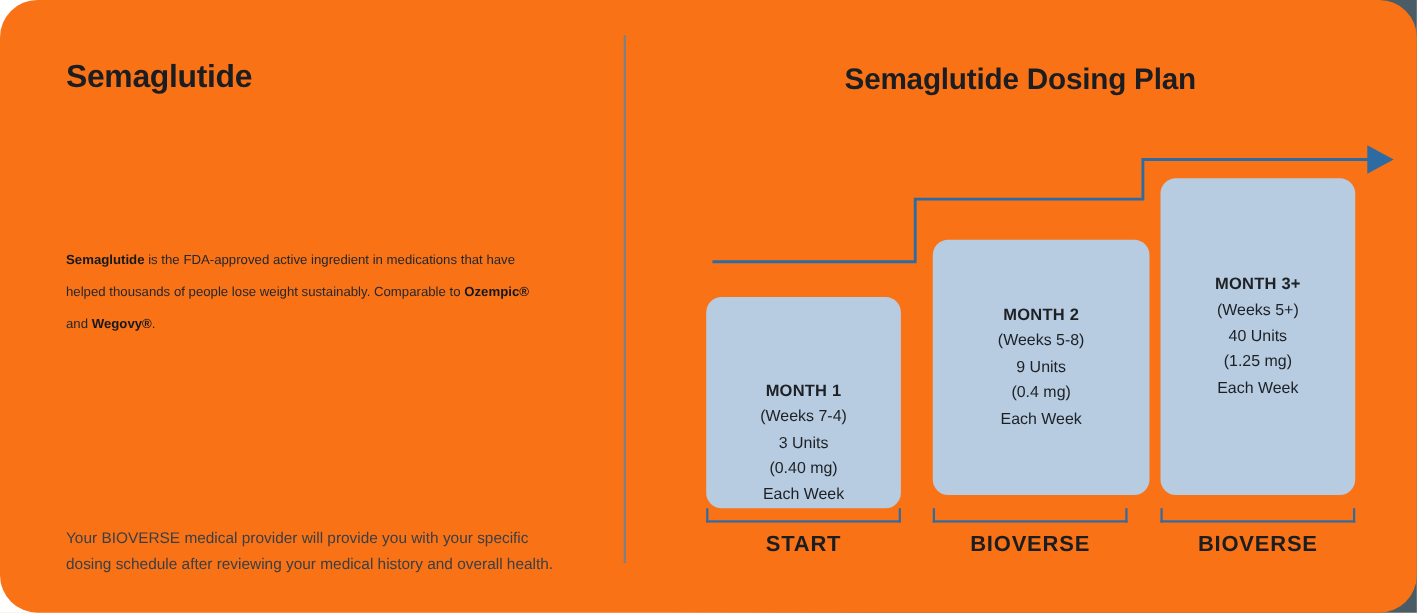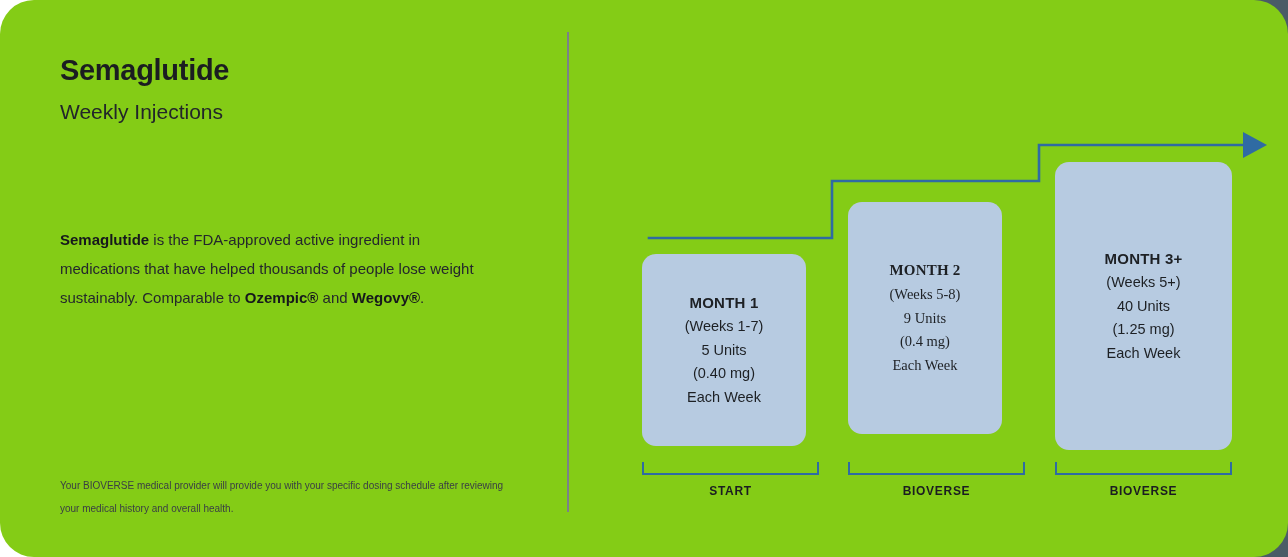--- a/index.html
+++ b/index.html
@@ -18,21 +18,21 @@
     position: absolute;
     left: 0; top: 0;
     width: 1288px; height: 557px;
     background: linear-gradient(90deg, #ffffff 0%, #ffffff 47%, #4a5c66 62%, #4a5c66 100%);
   }
   #card {
     position: absolute;
     left: 0; top: 0;
     width: 1288px;
     height: 557px;
-    background: #84cc16;
+    background: #f97316;
     border-radius: 34px;
     overflow: hidden;
   }
 
   
   #left-panel {
     position: absolute;
     left: 0; top: 0;
     width: 567px;
     height: 557px;
@@ -49,31 +49,31 @@
     position: absolute;
     left: 60px; top: 100px;
     font-size: 21px;
     font-weight: normal;
     color: #22252a;
   }
   #drug-description {
     position: absolute;
     left: 60px; top: 210px;
     width: 425px;
-    font-size: 15px;
+    font-size: 12px;
     line-height: 29px;
     color: #24272c;
   }
   #drug-description b { font-weight: bold; color: #16181c; }
 
   #disclaimer {
     position: absolute;
     left: 60px; top: 464px;
     width: 460px;
-    font-size: 10px;
+    font-size: 14px;
     line-height: 23px;
     color: #3a3e45;
   }
 
   #panel-divider {
     position: absolute;
     left: 567px;
     top: 32px;
     width: 2px;
     height: 480px;
@@ -137,66 +137,66 @@
     position: absolute;
     box-sizing: border-box;
     border-left: 2px solid #2f6ba3;
     border-right: 2px solid #2f6ba3;
     border-bottom: 2px solid #2f6ba3;
     height: 13px;
   }
   .stage-label {
     position: absolute;
     text-align: center;
-    font-size: 12px;
+    font-size: 20px;
     font-weight: bold;
     letter-spacing: 0.7px;
     color: #1b1d21;
   }
 </style>
 </head>
 <body>
 
 <div id="page-backdrop"></div>
 
 <div id="card">
 
   <div id="left-panel">
 
     <div id="drug-title">Semaglutide</div>
-    <div id="drug-subtitle">Weekly Injections</div>
 
     <p id="drug-description"><b>Semaglutide</b><span> is the FDA-approved active ingredient in medications that have helped thousands of people lose weight sustainably. Comparable to </span><b>Ozempic®</b><span> and </span><b>Wegovy®</b><span>.</span></p>
 
     <p id="disclaimer">Your BIOVERSE medical provider will provide you with your specific dosing schedule after reviewing your medical history and overall health.</p>
   </div>
 
   <div id="panel-divider"></div>
 
   <div id="right-panel">
 
+    <div id="chart-title">Semaglutide Dosing Plan</div>
 
     <div id="chart-area">
 
       <svg id="step-arrow-svg" viewBox="0 0 721 557" xmlns="http://www.w3.org/2000/svg">
         <polyline points="82,238 265,238 265,181 472,181 472,145 682,145" fill="none" stroke="#2f6ba3" stroke-width="2.6" stroke-linecap="square" stroke-linejoin="miter"></polyline>
         <polygon points="676,132 700,145 676,158" fill="#2f6ba3"></polygon>
       </svg>
 
-      <div class="bar" style="left:75px; top:254px; width:164px; height:192px;">
+      <div class="bar" style="left:75px; top:270px; width:177px; height:192px;align-items:flex-end;">
         <div class="bar-text">
           <span class="bar-heading">MONTH 1</span>
-          <span>(Weeks 1-7)</span><br>
-          <span>5 Units</span><br>
+          <span>(Weeks 7-4)</span><br>
+          <span>3 Units</span><br>
           <span>(0.40 mg)</span><br>
           <span>Each Week</span>
         </div>
       </div>
 
-      <div class="bar" style="left:281px; top:202px; width:154px; height:232px;font-family:Liberation Serif, serif;">
+      <div class="bar" style="left:281px; top:218px; width:197px; height:232px;">
         <div class="bar-text">
           <span class="bar-heading">MONTH 2</span>
           <span>(Weeks 5-8)</span><br>
           <span>9 Units</span><br>
           <span>(0.4 mg)</span><br>
           <span>Each Week</span>
         </div>
       </div>
 
       <div class="bar" style="left:488px; top:162px; width:177px; height:288px;">

